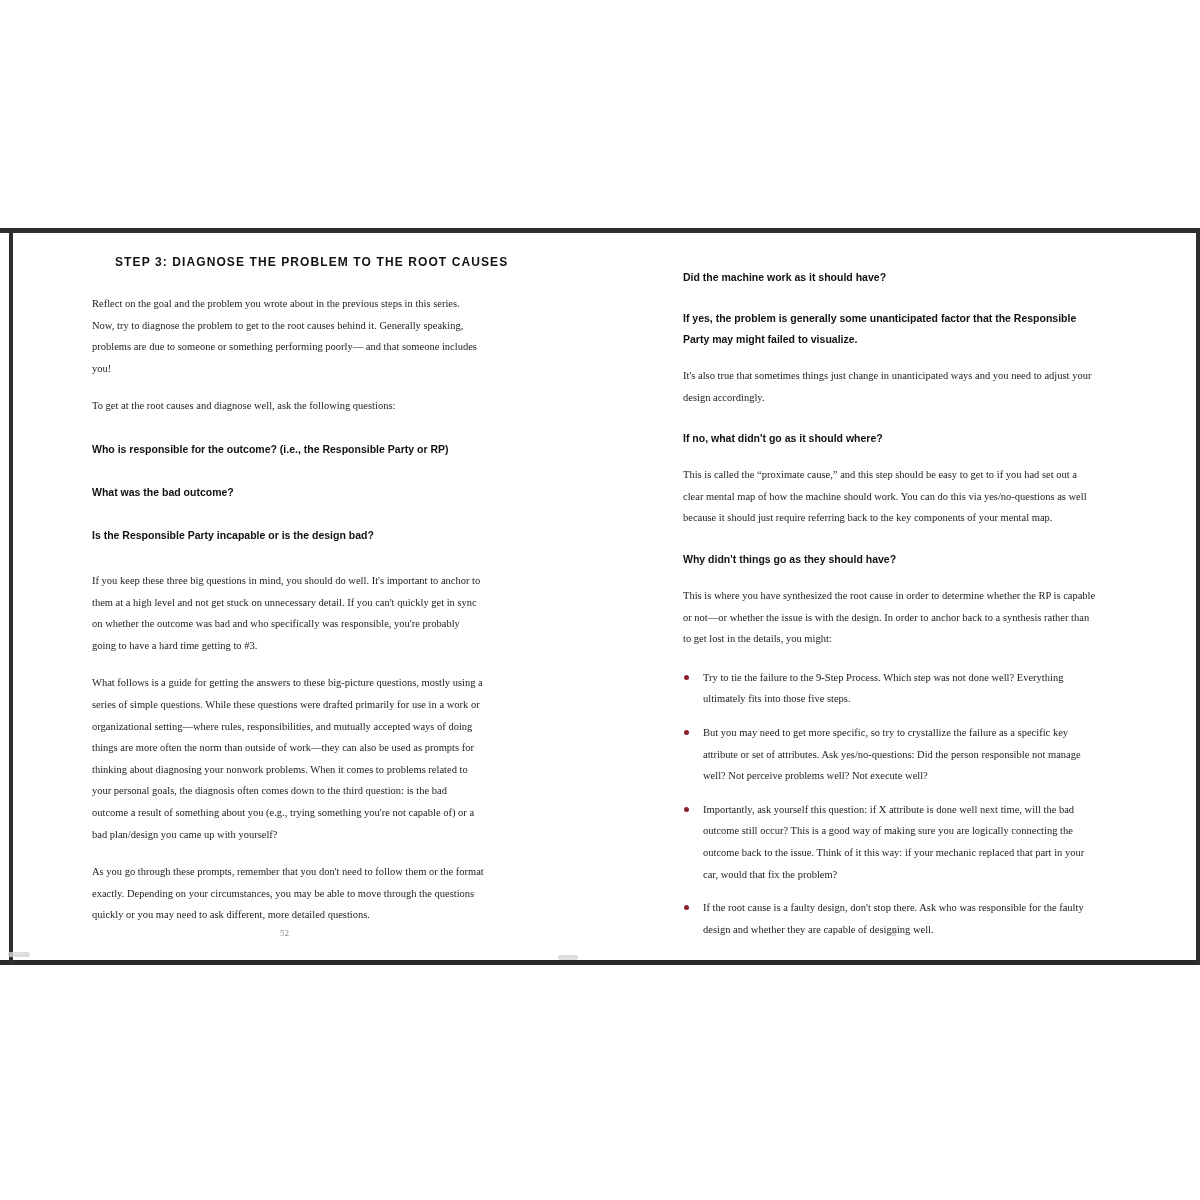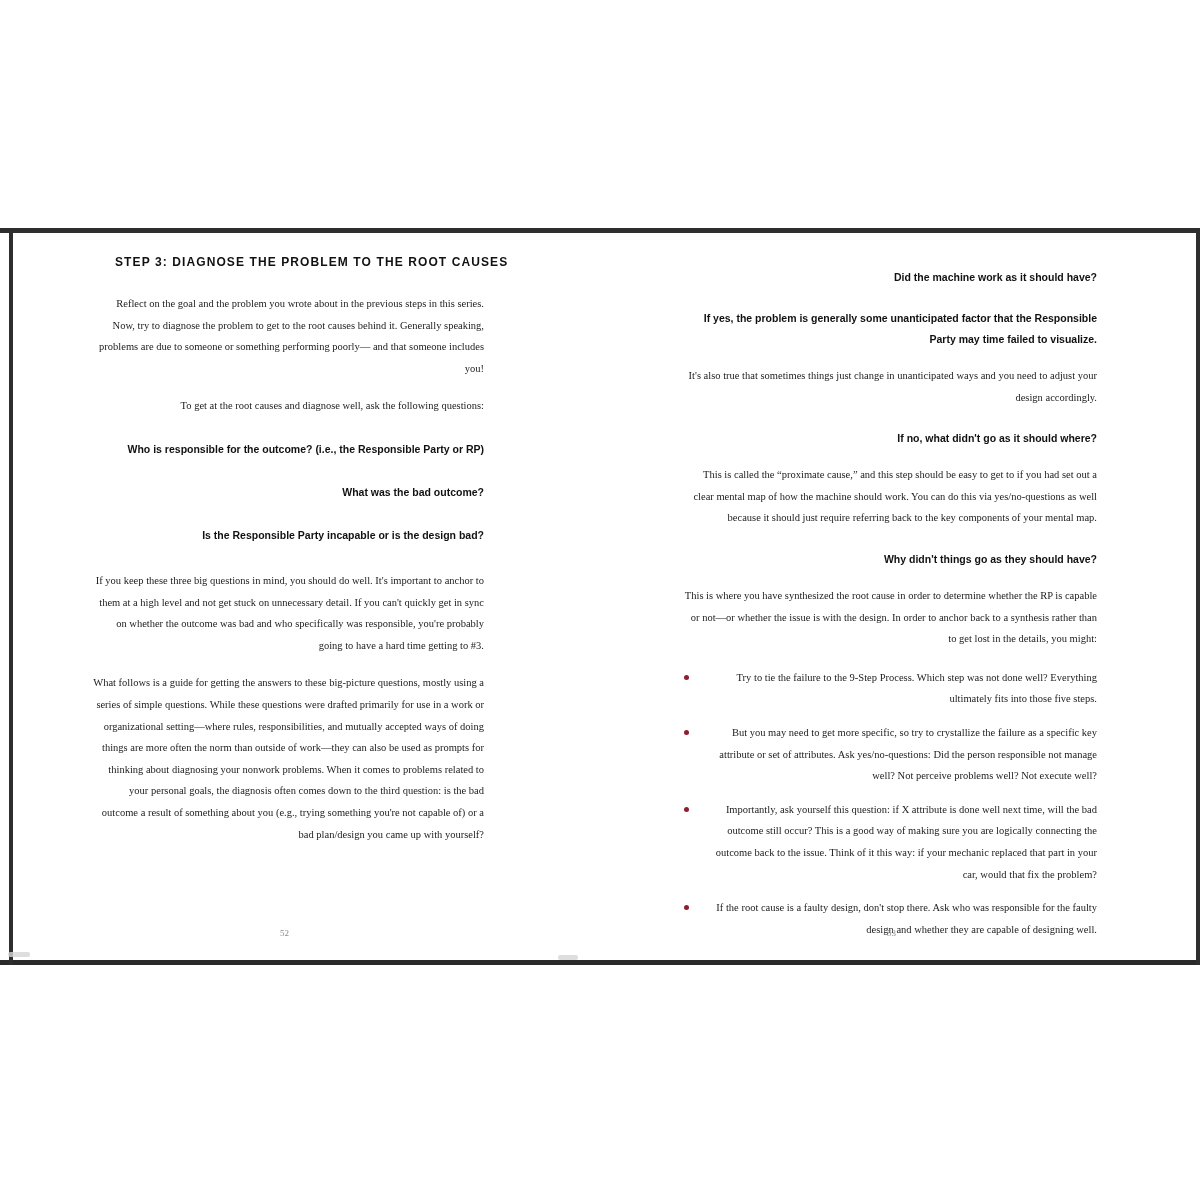--- a/index.html
+++ b/index.html
@@ -38,21 +38,20 @@
     position: absolute;
     right: 0px; top: 228px;
     width: 4px; height: 737px;
     background: #2e2e2e;
   }
   
   .page-col {
     position: absolute;
     color: #1c1c1c;
     filter: blur(0.35px);
-    text-align: right;
   }
   .left-col  { left: 92px;  top: 255px; width: 392px; }
   .right-col { left: 683px; top: 255px; width: 414px; }
 
   .chapter-title {
     font-family: "Liberation Sans", sans-serif;
     font-weight: bold;
     font-size: 12px;
     letter-spacing: 1.1px;
     color: #111111;
@@ -139,26 +138,27 @@
     <div class="q-bold">Who is responsible for the outcome? (i.e., the Responsible Party or RP)</div>
 
     <div class="q-bold">What was the bad outcome?</div>
 
     <div class="q-bold">Is the Responsible Party incapable or is the design bad?</div>
 
     <p class="body-para">If you keep these three big questions in mind, you should do well. It's important to anchor to them at a high level and not get stuck on unnecessary detail. If you can't quickly get in sync on whether the outcome was bad and who specifically was responsible, you're probably going to have a hard time getting to #3.</p>
 
     <p class="body-para">What follows is a guide for getting the answers to these big-picture questions, mostly using a series of simple questions. While these questions were drafted primarily for use in a work or organizational setting—where rules, responsibilities, and mutually accepted ways of doing things are more often the norm than outside of work—they can also be used as prompts for thinking about diagnosing your nonwork problems. When it comes to problems related to your personal goals, the diagnosis often comes down to the third question: is the bad outcome a result of something about you (e.g., trying something you're not capable of) or a bad plan/design you came up with yourself?</p>
 
+    <p class="body-para">As you go through these prompts, remember that you don't need to follow them or the format exactly. Depending on your circumstances, you may be able to move through the questions quickly or you may need to ask different, more detailed questions.</p>
   </div>
 
   <div class="page-col right-col">
     <div class="r-head">Did the machine work as it should have?</div>
 
-    <div class="r-head">If yes, the problem is generally some unanticipated factor that the Responsible Party may time failed to visualize.</div>
+    <div class="r-head">If yes, the problem is generally some unanticipated factor that the Responsible Party may might failed to visualize.</div>
 
     <p class="body-para">It's also true that sometimes things just change in unanticipated ways and you need to adjust your design accordingly.</p>
 
     <div class="r-head">If no, what didn't go as it should where?</div>
 
     <p class="body-para">This is called the “proximate cause,” and this step should be easy to get to if you had set out a clear mental map of how the machine should work. You can do this via yes/no-questions as well because it should just require referring back to the key components of your mental map.</p>
 
     <div class="r-head">Why didn't things go as they should have?</div>
 
     <p class="body-para">This is where you have synthesized the root cause in order to determine whether the RP is capable or not—or whether the issue is with the design. In order to anchor back to a synthesis rather than to get lost in the details, you might:</p>

